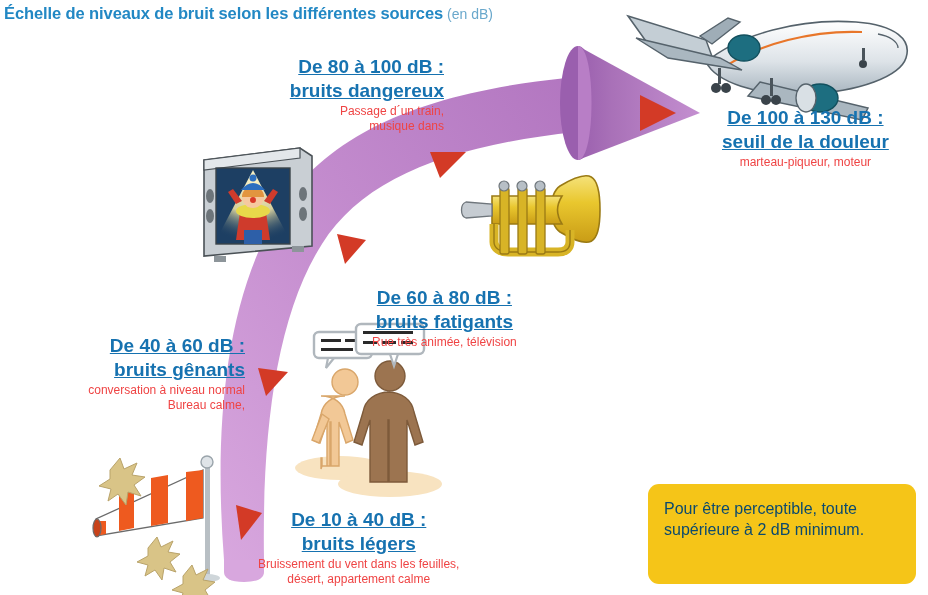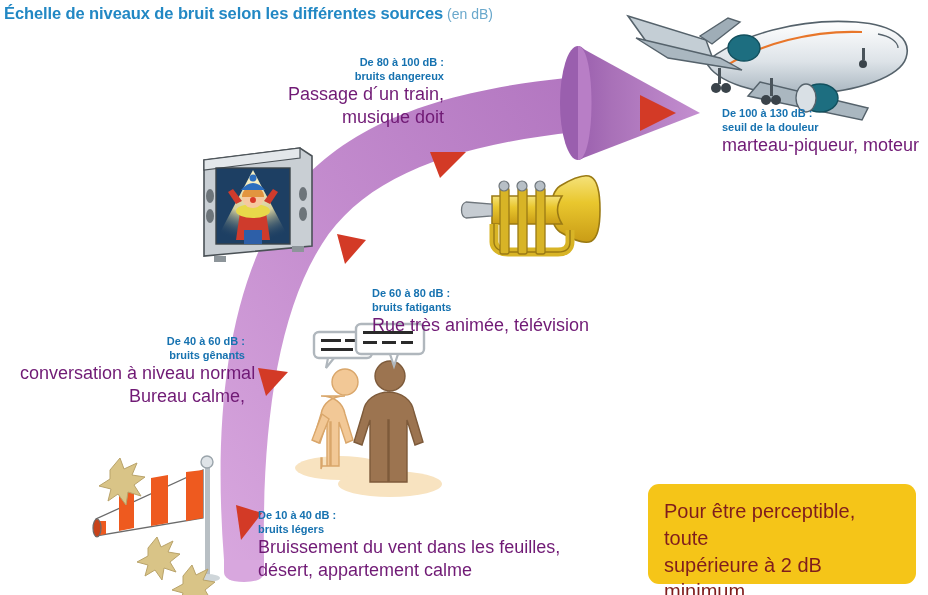--- a/index.html
+++ b/index.html
@@ -25,42 +25,43 @@
     letter-spacing: -0.1px;
   }
   #title-bar .t-sub {
     font-size: 14px; font-weight: normal; color: #6aa8cc;
     margin-left: 4px;
   }
 
   
   .label-block { position: absolute; line-height: 1.28; }
   .label-block .hd {
-    font-size: 11px; font-weight: bold; color: #1672b0;
+    font-size: 19px; font-weight: bold; color: #1672b0;
     white-space: nowrap;
+    text-decoration: underline;
   }
   .label-block .bd {
-    font-size: 18px; font-weight: normal; color: #701a75;
+    font-size: 12px; font-weight: normal; color: #ef4444;
     white-space: nowrap;
   }
   .ta-right { text-align: right; }
-  .ta-left  { text-align: left;  }
+  .ta-left  { text-align: center;  }
 
   
   #art { position: absolute; left: 0; top: 0; width: 928px; height: 595px; }
 
   
   #callout {
     position: absolute; left: 648px; top: 484px;
     width: 268px; height: 100px;
     background: #f5c518; border-radius: 11px;
     padding: 14px 16px 0 16px;
   }
   #callout p {
-    font-size: 20px; line-height: 1.34; color: #7f1d1d;
+    font-size: 16px; line-height: 1.34; color: #0c4a6e;
     font-family: "Liberation Sans", sans-serif;
   }
 </style>
 </head>
 <body>
 
 <div id="stage">
 
   <div id="title-bar">
     <span class="t-main">Échelle de niveaux de bruit selon les différentes sources</span><span class="t-sub">(en dB)</span>
@@ -287,21 +288,21 @@
   <div class="label-block ta-left" style="left:372px; top:250px;margin-top:36px;">
     <div class="hd">De 60 à 80 dB :</div>
     <div class="hd">bruits fatigants</div>
     <div class="bd">Rue très animée, télévision</div>
   </div>
 
   <div class="label-block ta-right" style="left:222px; top:55px; width:222px;">
     <div class="hd">De 80 à 100 dB :</div>
     <div class="hd">bruits dangereux</div>
     <div class="bd">Passage d´un train,</div>
-    <div class="bd">musique doit</div>
+    <div class="bd">musique dans</div>
   </div>
 
   <div class="label-block ta-left" style="left:722px; top:106px;">
     <div class="hd">De 100 à 130 dB :</div>
     <div class="hd">seuil de la douleur</div>
     <div class="bd">marteau-piqueur, moteur</div>
   </div>
 
   <div id="callout">
     <p>Pour être perceptible, toute</p>

